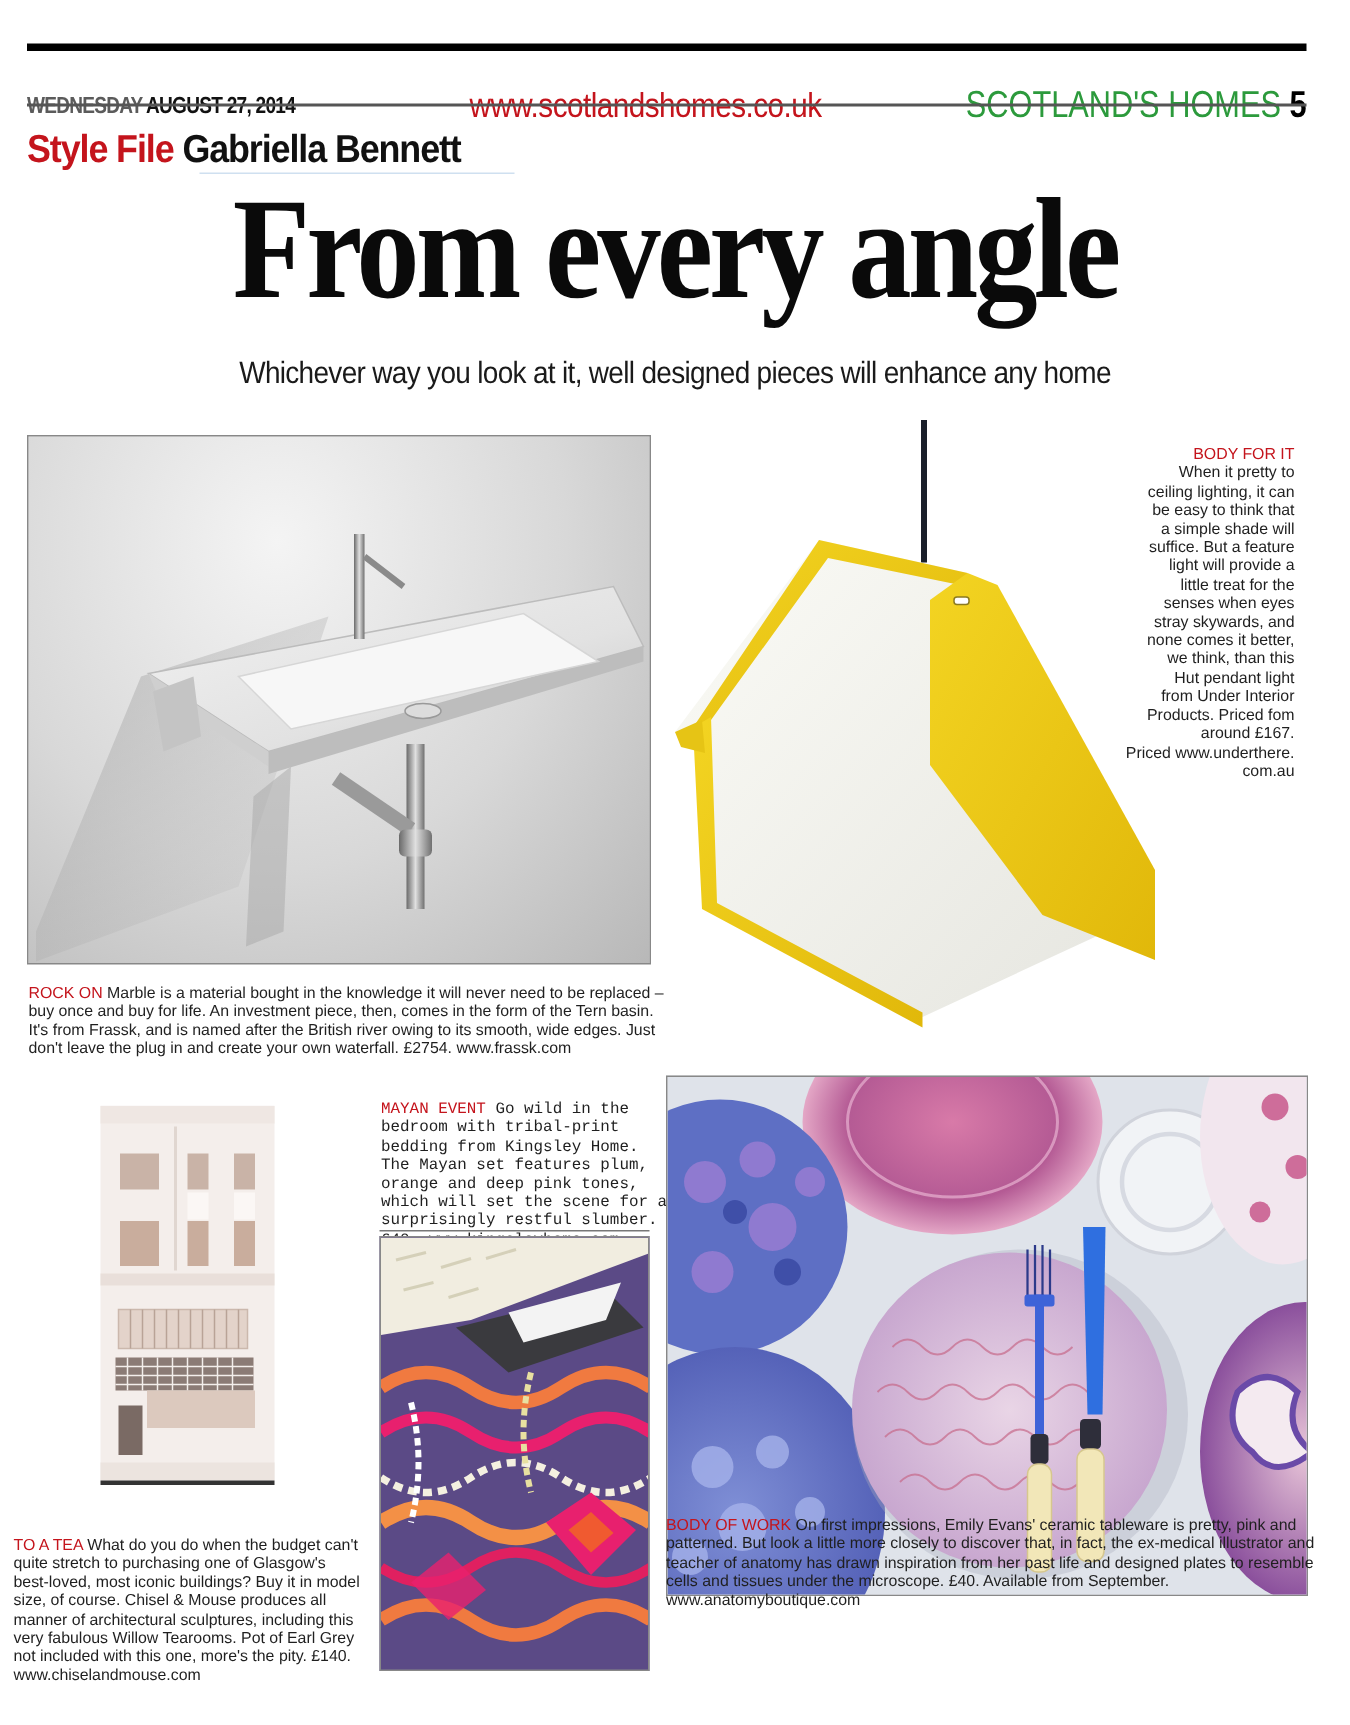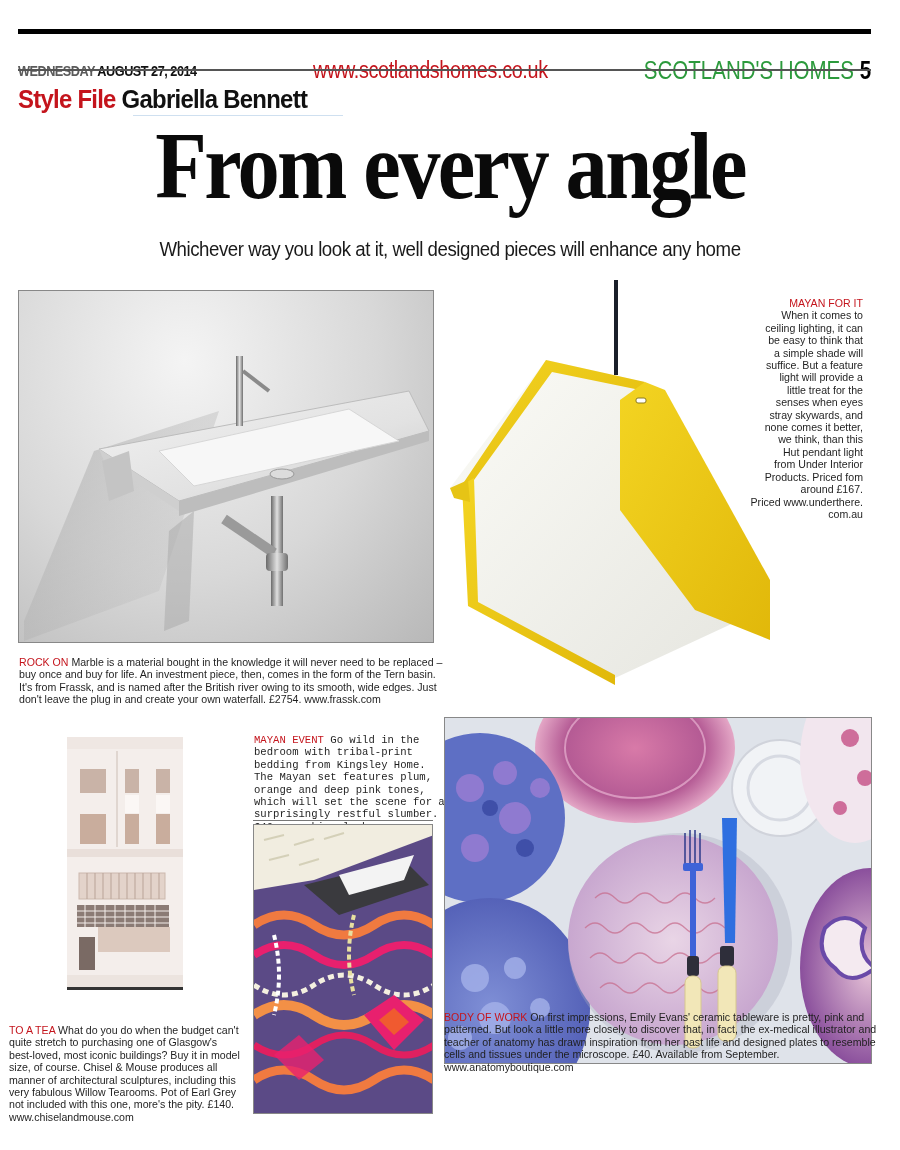--- a/index.html
+++ b/index.html
@@ -111,22 +111,22 @@
     <rect x="174" y="0" width="4" height="95" fill="#1a1f2a"></rect>
     <polygon points="106,80 205,102 290,240 300,340 175,398 30,320 22,205 10,208" fill="url(#diffuser)"></polygon>
     <polygon points="106,80 205,102 200,110 112,92 34,200 22,205" fill="url(#yellowG)"></polygon>
     <polygon points="22,205 34,198 38,322 175,395 175,405 28,326" fill="url(#yellowG)"></polygon>
     <polygon points="10,208 28,200 30,222 14,218" fill="#e6c415"></polygon>
     <polygon points="205,102 225,110 330,300 330,360 255,330 180,230 180,120" fill="url(#yellowG)"></polygon>
     <rect x="196" y="118" width="10" height="5" rx="2" fill="#fff" stroke="#8a7a20"></rect>
   </svg>
 </div>
 <div class="caption right" style="left:735px; top:297px; width:128px;">
-  <div class="kicker">MAYAN FOR IT</div>
-  <div>When it comes to</div>
+  <div class="kicker">BODY FOR IT</div>
+  <div>When it pretty to</div>
   <div>ceiling lighting, it can</div>
   <div>be easy to think that</div>
   <div>a simple shade will</div>
   <div>suffice. But a feature</div>
   <div>light will provide a</div>
   <div>little treat for the</div>
   <div>senses when eyes</div>
   <div>stray skywards, and</div>
   <div>none comes it better,</div>
   <div>we think, than this</div>

